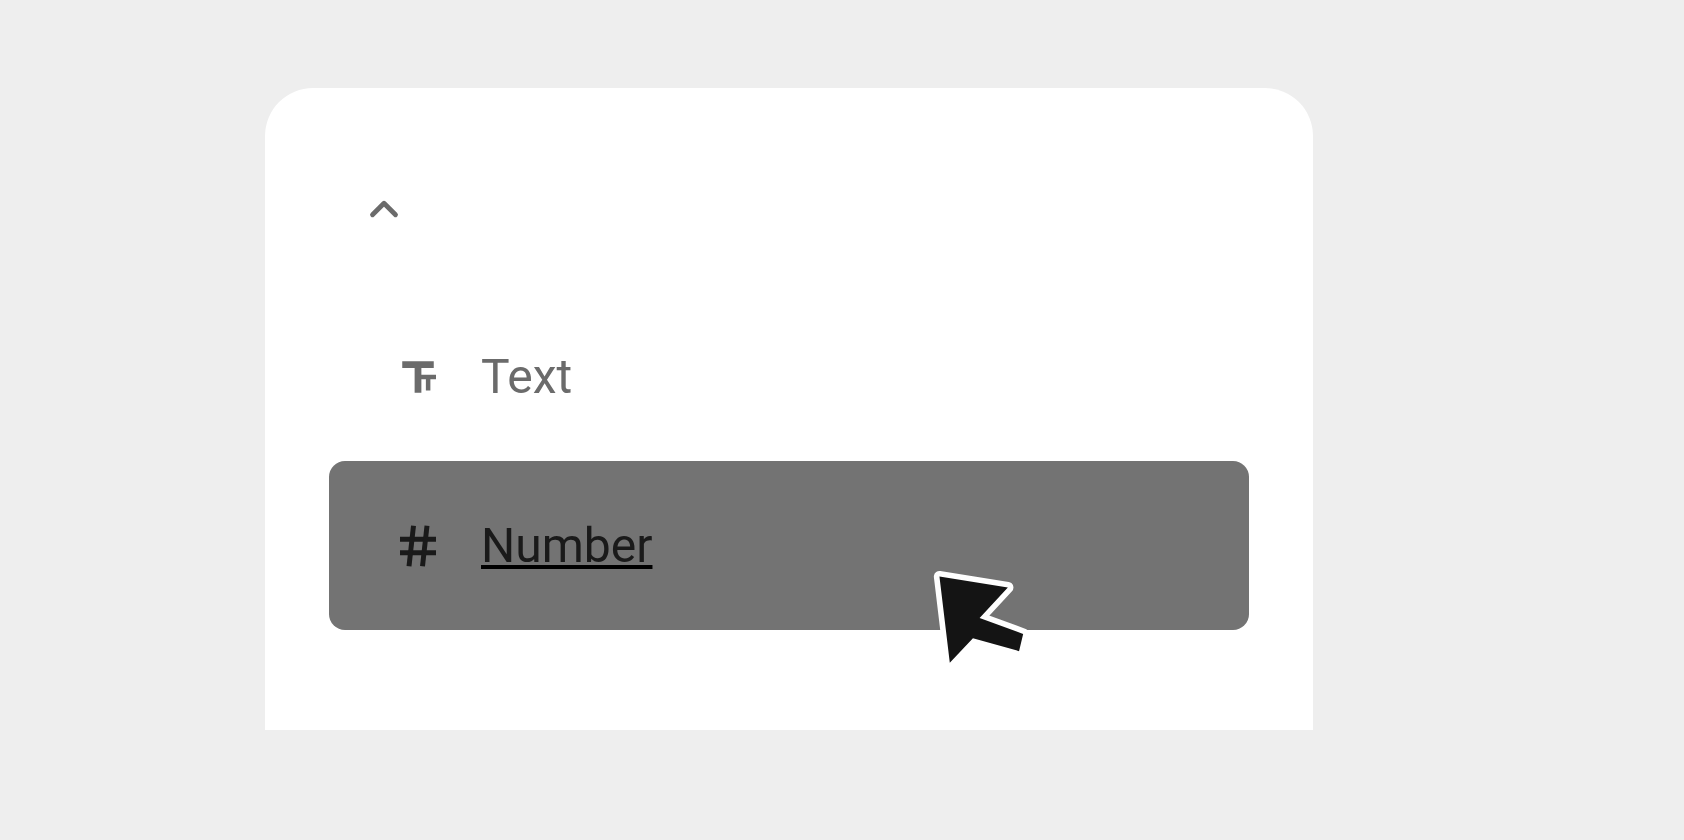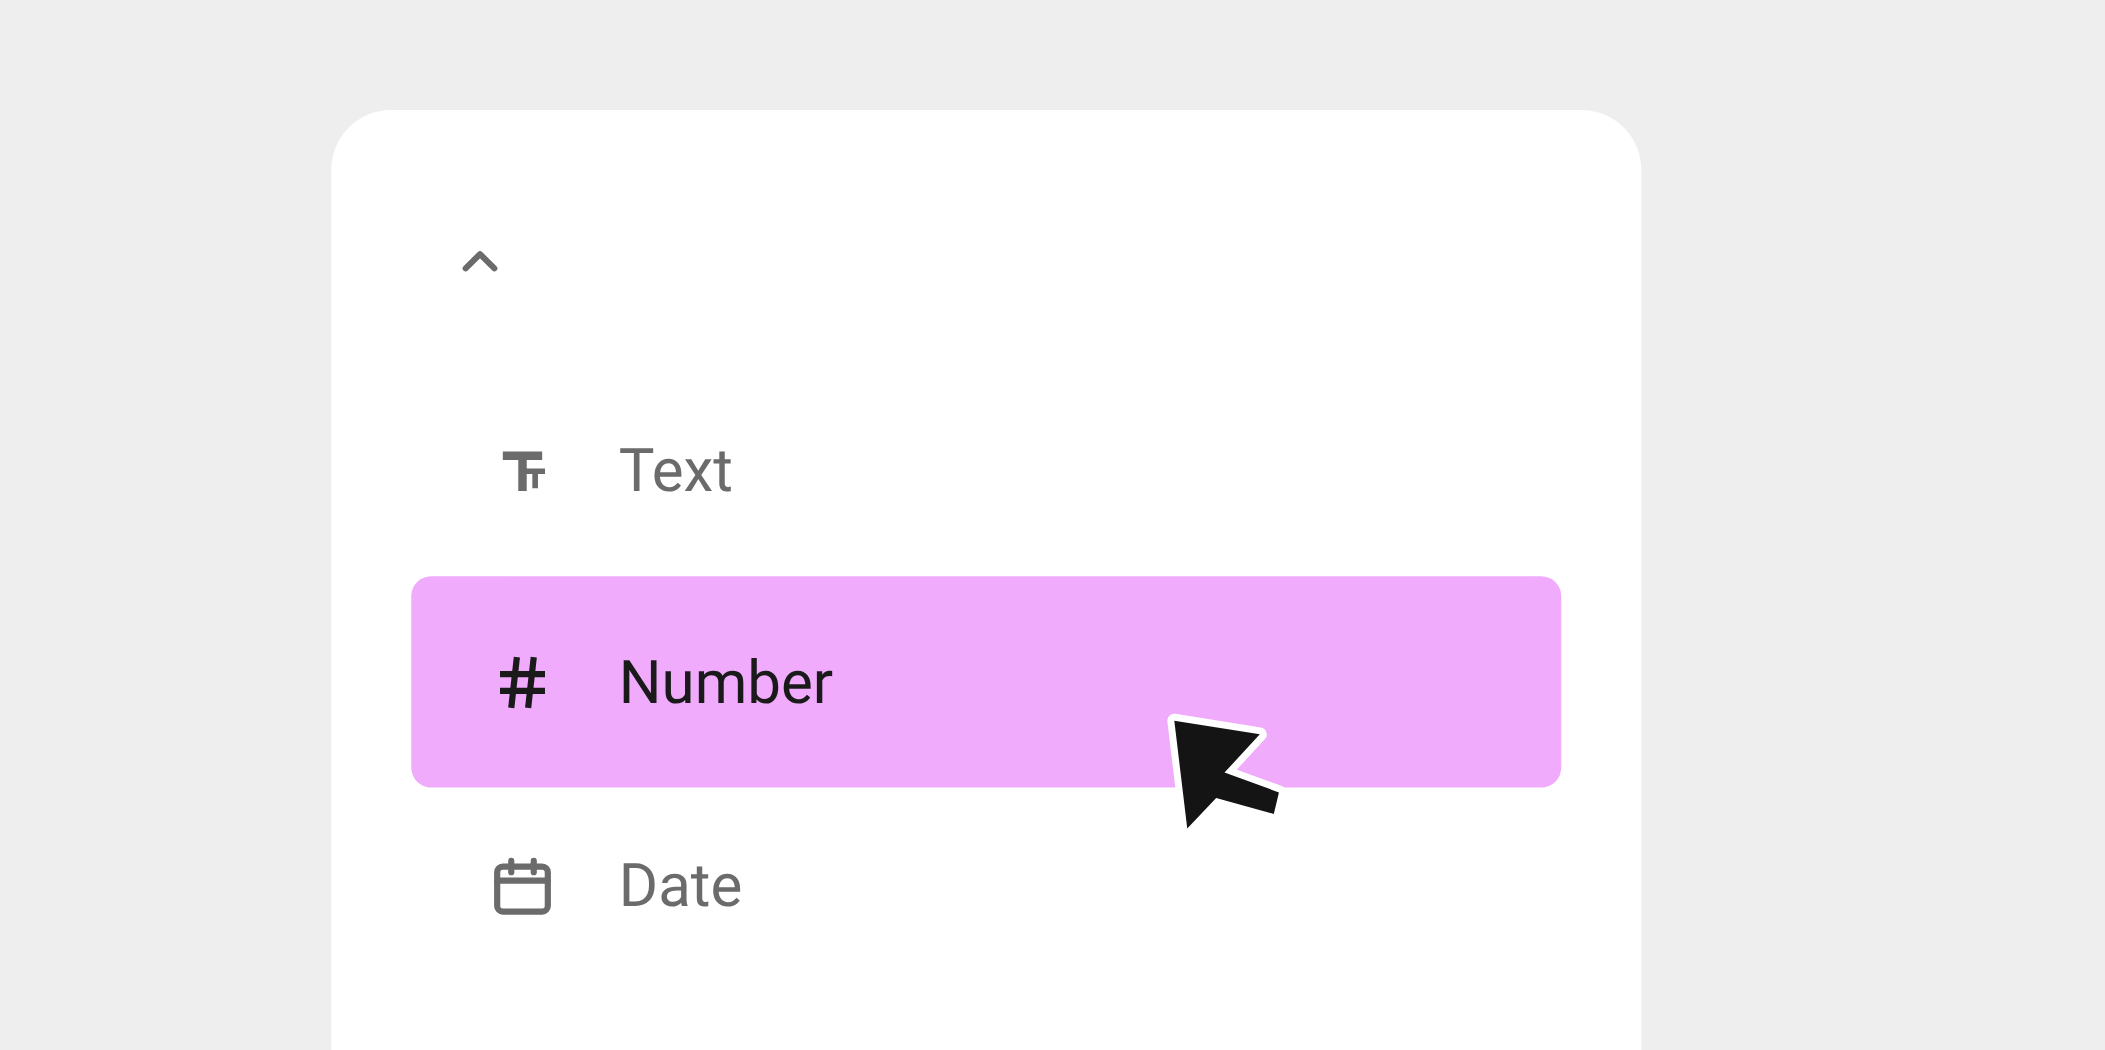--- a/index.html
+++ b/index.html
@@ -49,25 +49,26 @@
     
     .options {
       padding: 0 64px;
     }
     
     .option {
       display: flex;
       align-items: center;
       padding: 56px 62px;
       border-radius: 16px;
-      gap: 50px;
+      gap: 36px;
     }
     
     .option.selected {
-      background: #f0abfc;
+      background: #737373;
+      text-decoration: underline;
     }
     
     .option-icon {
       width: 54px;
       height: 54px;
       display: flex;
       align-items: center;
       justify-content: center;
       color: #6b6b6b;
     }
@@ -124,31 +125,20 @@
       <div class="option-icon">
         <svg width="54" height="54" viewBox="0 0 24 24" fill="none" stroke="currentColor" stroke-width="2.2">
           <line x1="4" y1="9" x2="20" y2="9"></line>
           <line x1="4" y1="15" x2="20" y2="15"></line>
           <line x1="10" y1="3" x2="8" y2="21"></line>
           <line x1="16" y1="3" x2="14" y2="21"></line>
         </svg>
       </div>
       <span class="option-label">Number</span>
     </div>
-    <div class="option date">
-      <div class="option-icon">
-        <svg width="54" height="54" viewBox="0 0 24 24" fill="none" stroke="currentColor" stroke-width="2.2" stroke-linecap="round" stroke-linejoin="round">
-          <rect x="3" y="5" width="18" height="16" rx="2"></rect>
-          <line x1="3" y1="10" x2="21" y2="10"></line>
-          <line x1="8" y1="3" x2="8" y2="7"></line>
-          <line x1="16" y1="3" x2="16" y2="7"></line>
-        </svg>
-      </div>
-      <span class="option-label">Date</span>
-    </div>
   </div>
 </div>
 
 <div class="cursor">
   <svg width="140" height="140" viewBox="0 0 100 100">
     <path d="M 20 10 L 22 72 L 40 56 L 72 68 L 76 56 L 46 42 L 68 22 Z" transform="rotate(-5 40 40)" fill="#141414" stroke="#ffffff" stroke-width="8" stroke-linejoin="round"></path>
     <path d="M 20 10 L 22 72 L 40 56 L 72 68 L 76 56 L 46 42 L 68 22 Z" transform="rotate(-5 40 40)" fill="#141414"></path>
   </svg>
 </div>
 

